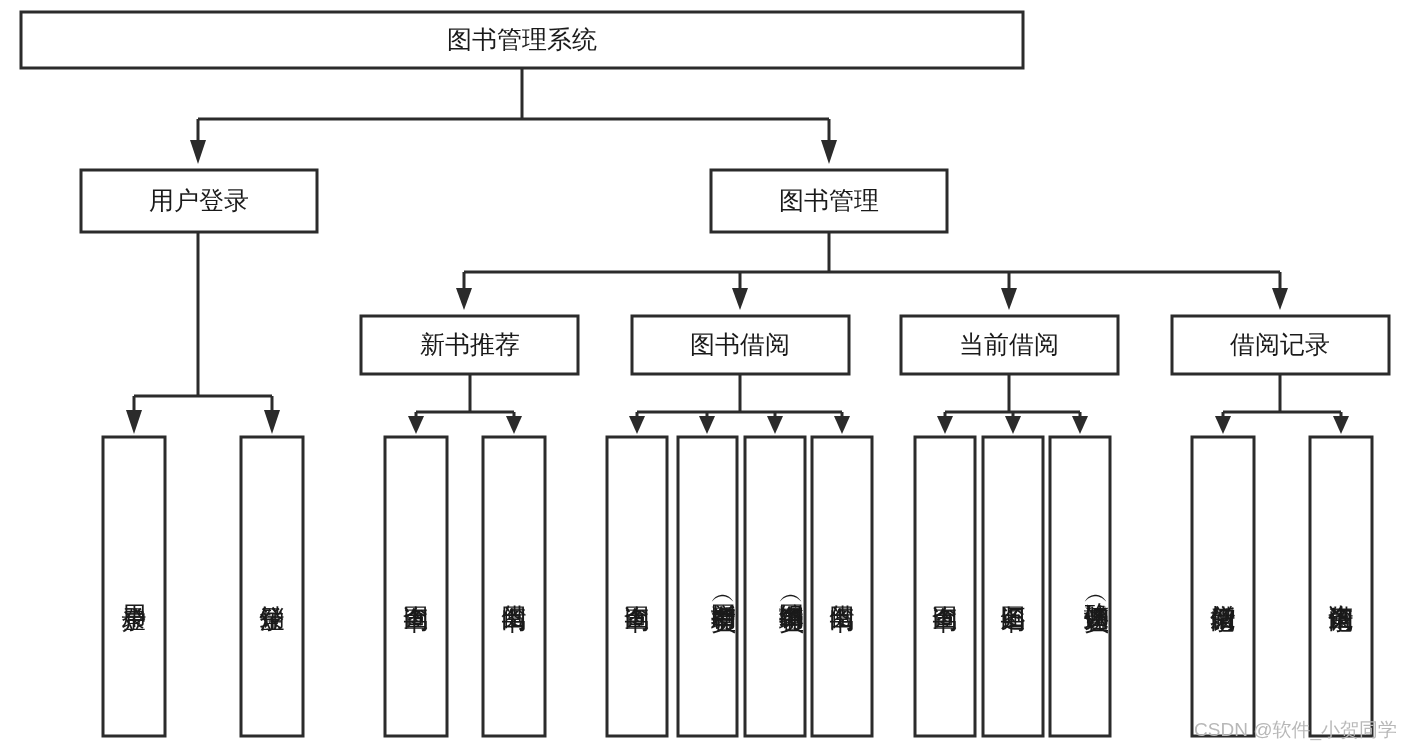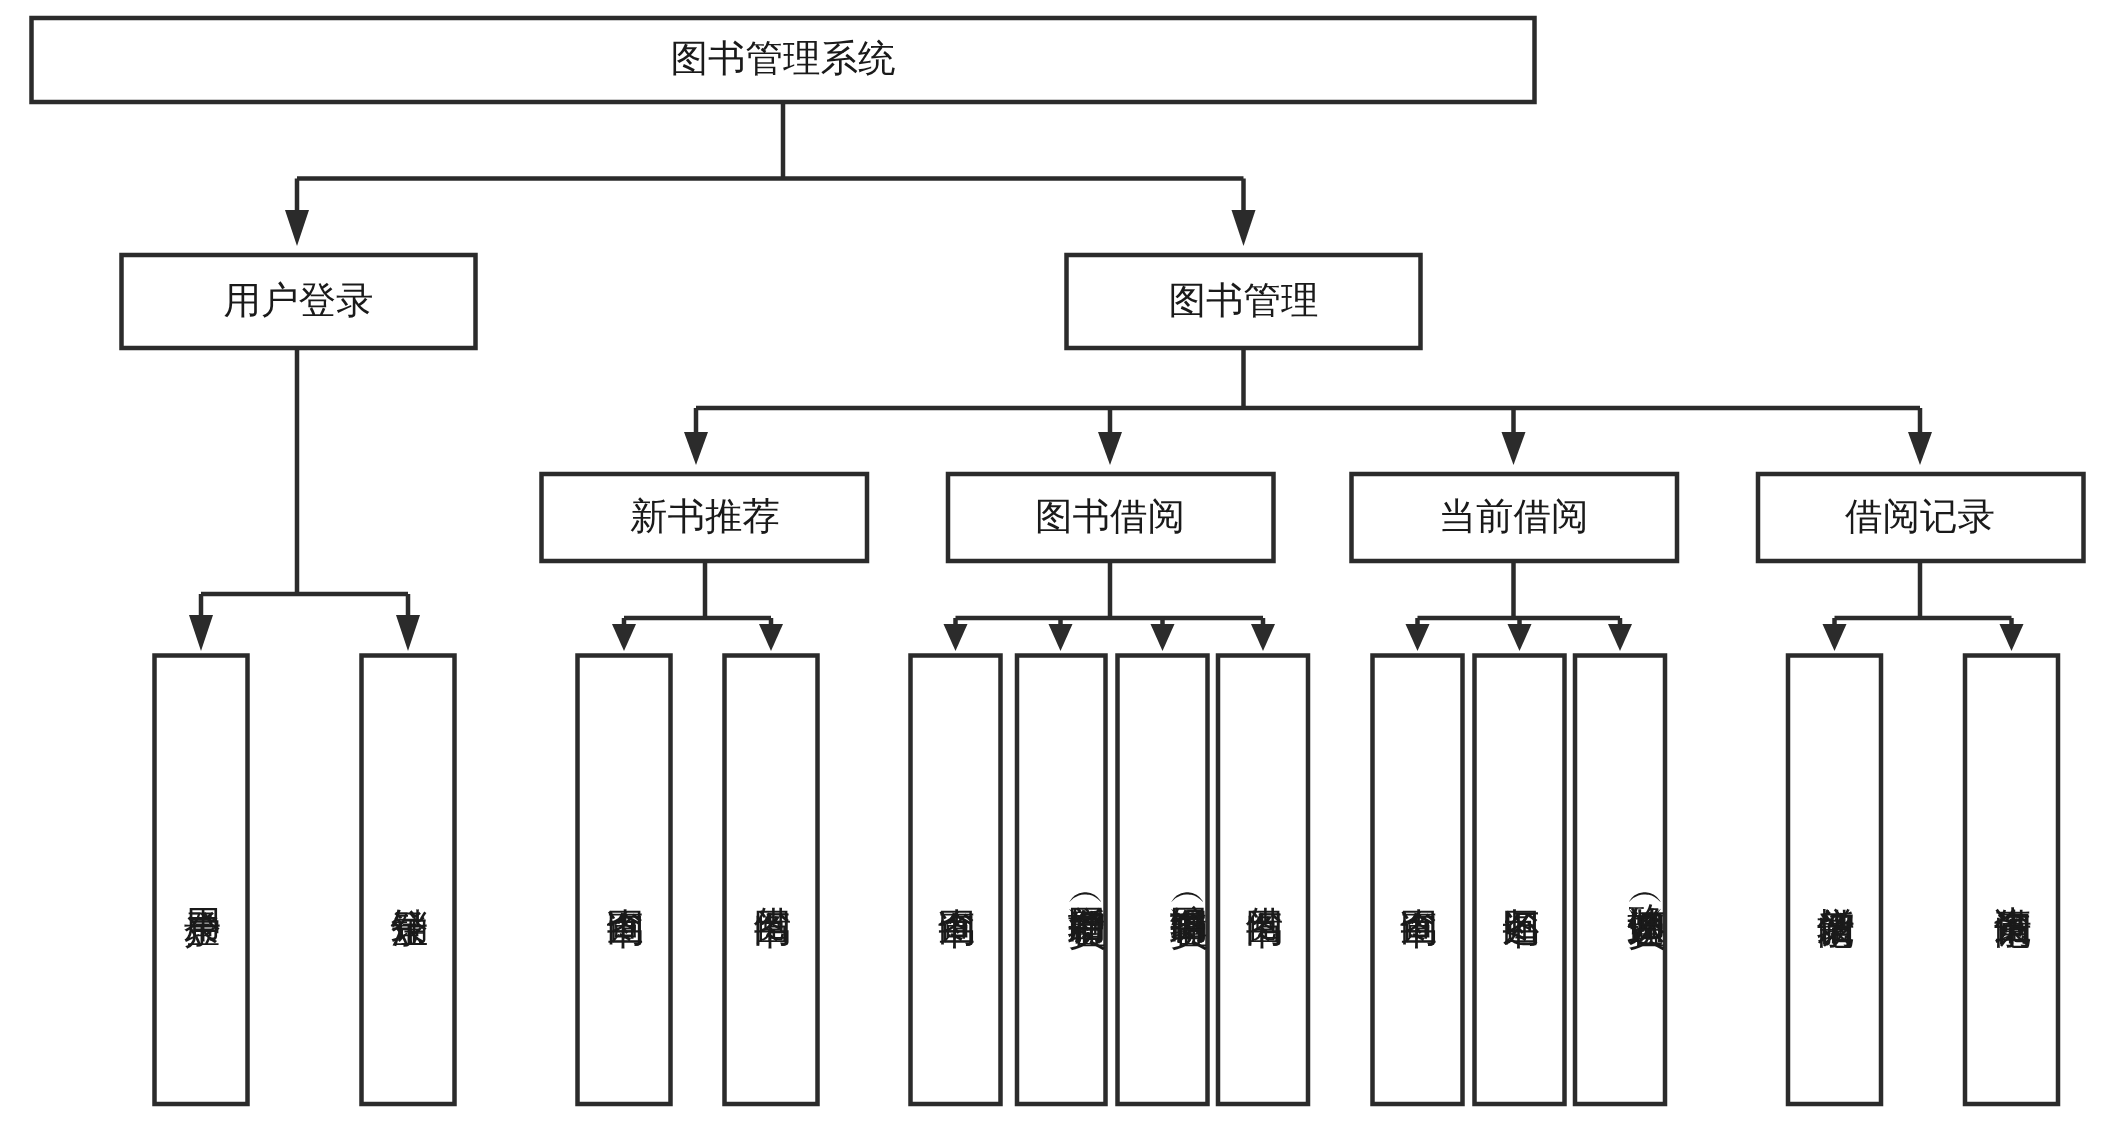--- a/index.html
+++ b/index.html
@@ -229,14 +229,15 @@
   <div class="vlabel center" style="left:915px; top:437px; width:60px; height:299px;">查询图书</div>
 
   <div class="vlabel center" style="left:983px; top:437px; width:60px; height:299px;">归还图书</div>
 
   <div class="vlabel" style="left:1050px; top:442px; width:60px; height:290px;">确认归还（管理员）</div>
 
   <div class="vlabel center" style="left:1192px; top:437px; width:62px; height:299px;">新增借阅记录</div>
 
   <div class="vlabel center" style="left:1310px; top:437px; width:62px; height:299px;">查询借阅记录</div>
 
+  <div class="watermark">CSDN @软件_小贺同学</div>
 
 </div>
 
 </body></html>

